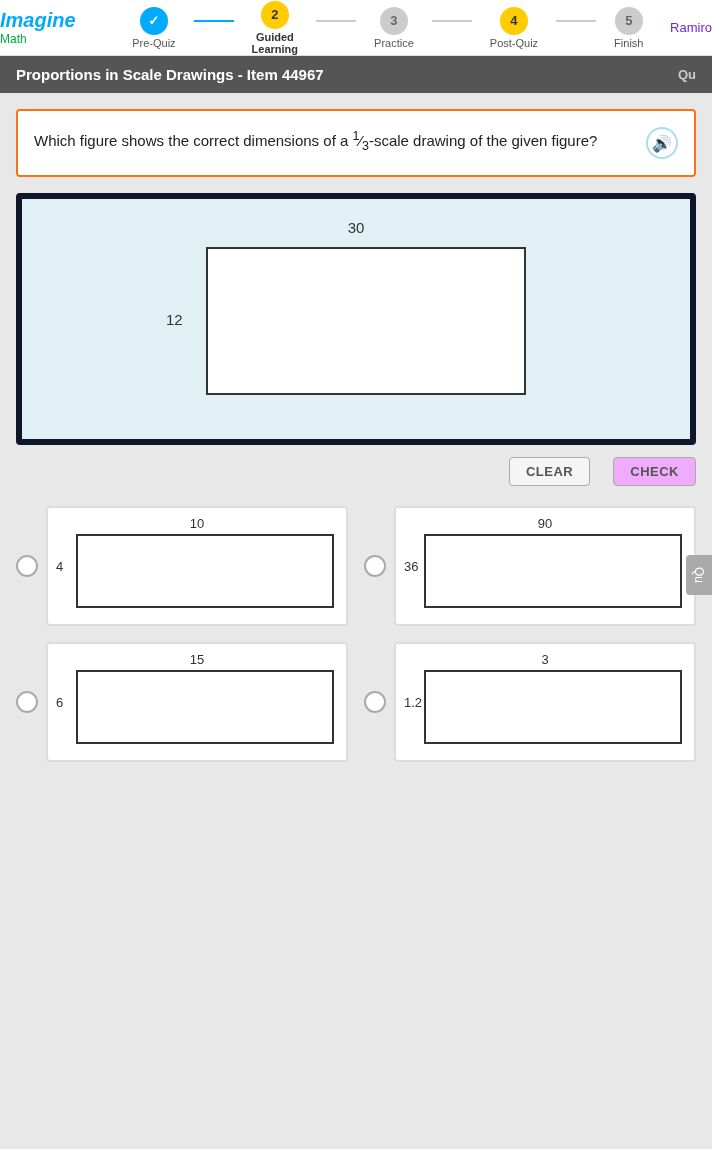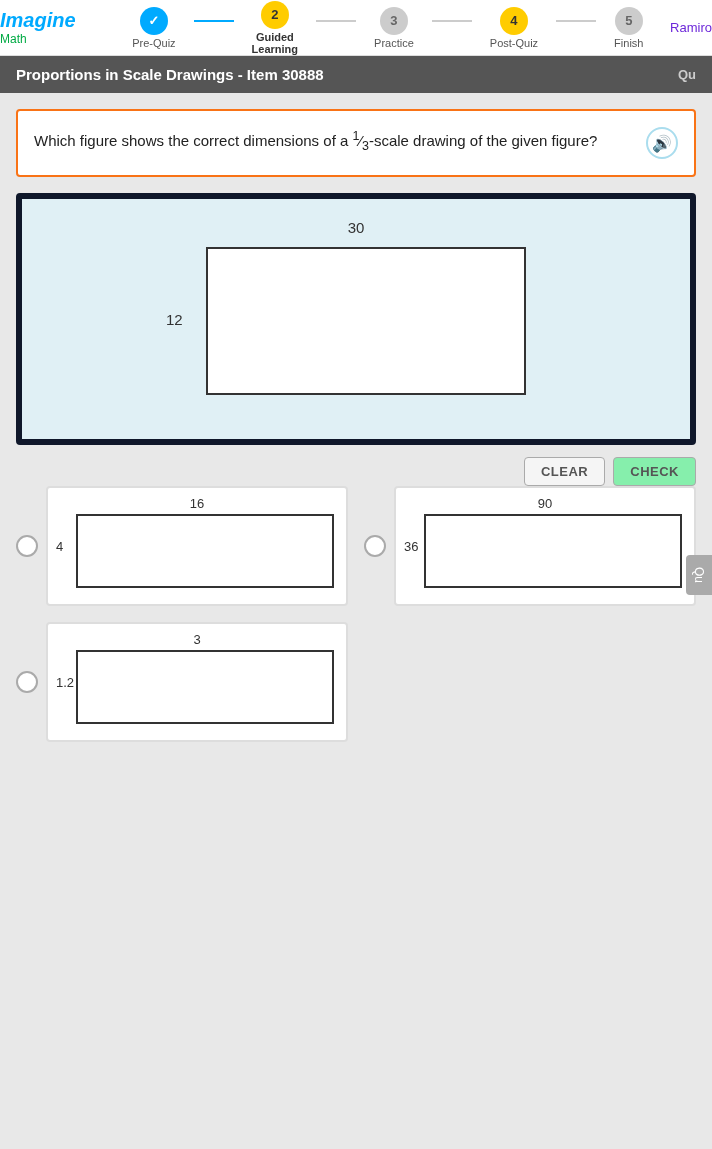--- a/index.html
+++ b/index.html
@@ -191,36 +191,36 @@
       width: 320px;
       height: 148px;
       border: 2px solid #333;
       background: #fff;
     }
 
     
     .buttons-row {
       display: flex;
       justify-content: flex-end;
-      gap: 8px;
-      margin-bottom: 0;
+      gap: 23px;
+      margin-bottom: 20px;
     }
     .btn-clear, .btn-check {
       padding: 6px 16px;
       border: 1px solid #aaa;
       border-radius: 4px;
       background: #f5f5f5;
       font-size: 13px;
       font-weight: bold;
       cursor: pointer;
       color: #555;
       letter-spacing: 0.5px;
     }
     .btn-check {
-      background: #86efac;
+      background: #f0abfc;
     }
 
     
     .options-grid {
       display: grid;
       grid-template-columns: 1fr 1fr;
       gap: 16px;
     }
     .option-item {
       display: flex;
@@ -322,21 +322,21 @@
 
     <div class="nav-step">
       <div class="nav-step-circle inactive">5</div>
       <span class="nav-step-label">Finish</span>
     </div>
   </div>
   <div class="nav-right">Ramiro</div>
 </div>
 
 <div class="section-header">
-  <span>Proportions in Scale Drawings - Item 30888</span>
+  <span>Proportions in Scale Drawings - Item 44967</span>
   <span class="qu-label">Qu</span>
 </div>
 
 <div class="main-content">
 
   <div class="question-card">
     <div class="question-text">
       <span>Which figure shows the correct dimensions of a </span><span> <sup>1</sup>⁄<sub>3</sub></span><span>-scale drawing of the given figure?</span>
     </div>
     <button class="audio-btn">🔊</button>
@@ -353,35 +353,43 @@
   <div class="buttons-row">
     <button class="btn-clear">CLEAR</button>
     <button class="btn-check">CHECK</button>
   </div>
 
   <div class="options-grid">
 
     <div class="option-item">
       <div class="option-radio"></div>
       <div class="option-card">
-        <span class="option-label-top">16</span>
+        <span class="option-label-top">10</span>
         <span class="option-label-left">4</span>
         <div class="option-rect"></div>
       </div>
     </div>
 
     <div class="option-item">
       <div class="option-radio"></div>
       <div class="option-card">
         <span class="option-label-top">90</span>
         <span class="option-label-left">36</span>
         <div class="option-rect"></div>
       </div>
     </div>
 
+    <div class="option-item">
+      <div class="option-radio"></div>
+      <div class="option-card">
+        <span class="option-label-top">15</span>
+        <span class="option-label-left">6</span>
+        <div class="option-rect"></div>
+      </div>
+    </div>
 
     <div class="option-item">
       <div class="option-radio"></div>
       <div class="option-card">
         <span class="option-label-top">3</span>
         <span class="option-label-left">1.2</span>
         <div class="option-rect"></div>
       </div>
     </div>
 

